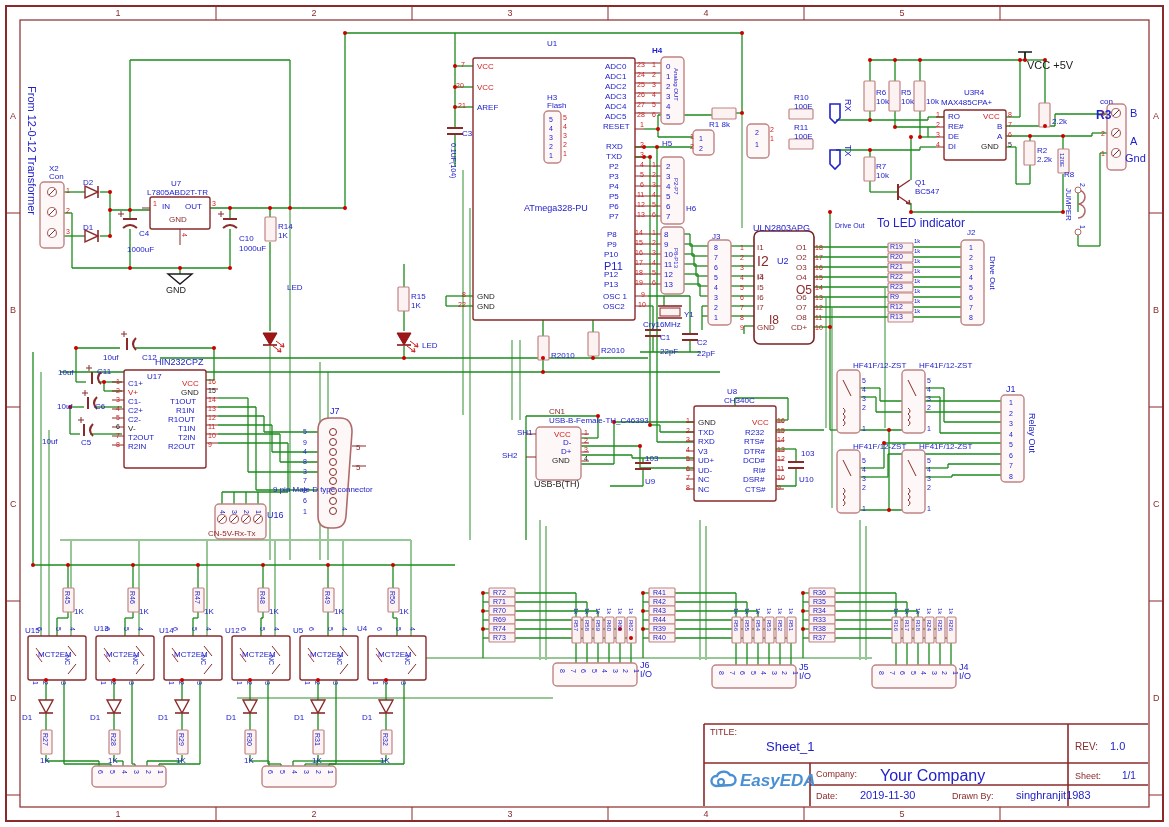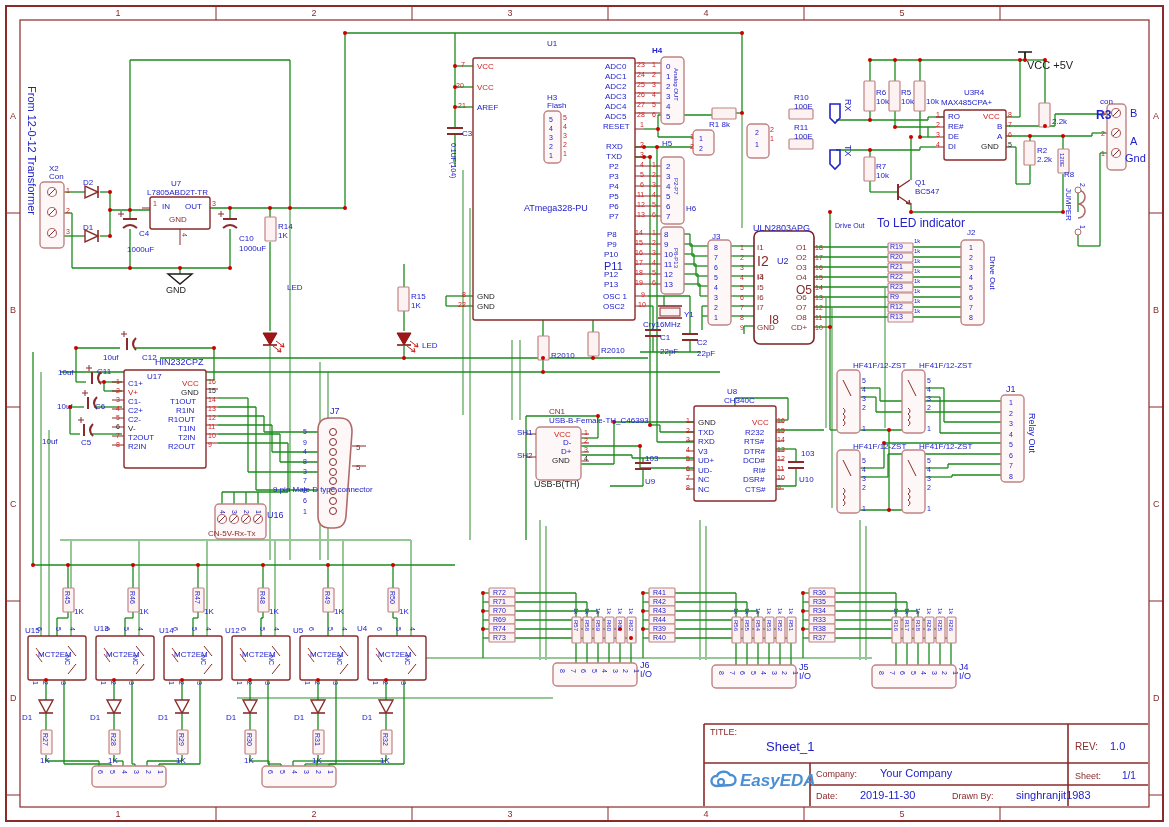--- a/index.html
+++ b/index.html
@@ -1245,21 +1245,21 @@
       <span class="lbl" style="left: 273px; top: 486px; font-size: 8px; color: rgb(33, 33, 204);">9 pin Male D type connector</span>
       <span class="lbl" style="left: 267px; top: 511px; font-size: 9px; color: rgb(33, 33, 204);">U16</span>
       <span class="lbl" style="left: 208px; top: 530px; font-size: 8px; color: rgb(139, 42, 42);">CN-5V-Rx-Tx</span>
       <span class="lbl rot90" style="left: 226px; top: 510px; font-size: 7px; color: rgb(33, 33, 204);">4</span>
       <span class="lbl rot90" style="left: 238px; top: 510px; font-size: 7px; color: rgb(33, 33, 204);">3</span>
       <span class="lbl rot90" style="left: 250px; top: 510px; font-size: 7px; color: rgb(33, 33, 204);">2</span>
       <span class="lbl rot90" style="left: 262px; top: 510px; font-size: 7px; color: rgb(33, 33, 204);">1</span>
       <span class="lbl" style="left: 549px; top: 408px; font-size: 8px; color: rgb(139, 42, 42);">CN1</span>
       <span class="lbl" style="left: 549px; top: 417px; font-size: 8px; color: rgb(33, 33, 204);">USB-B-Female-TH_C46393</span>
       <span class="lbl" style="left: 517px; top: 429px; font-size: 8px; color: rgb(33, 33, 204);">SH1</span>
-      <span class="lbl" style="left: 517px; top: 452px; font-size: 8px; color: rgb(33, 33, 204);">SH2</span>
+      <span class="lbl" style="left: 502px; top: 452px; font-size: 8px; color: rgb(33, 33, 204);">SH2</span>
       <span class="lbl" style="left: 554px; top: 431px; font-size: 8px; color: rgb(207, 29, 29);">VCC</span>
       <span class="lbl" style="left: 584px; top: 429px; font-size: 7px; color: rgb(207, 29, 29);">1</span>
       <span class="lbl" style="left: 563px; top: 439px; font-size: 8px; color: rgb(33, 33, 204);">D-</span>
       <span class="lbl" style="left: 584px; top: 437px; font-size: 7px; color: rgb(207, 29, 29);">2</span>
       <span class="lbl" style="left: 561px; top: 448px; font-size: 8px; color: rgb(33, 33, 204);">D+</span>
       <span class="lbl" style="left: 584px; top: 446px; font-size: 7px; color: rgb(207, 29, 29);">3</span>
       <span class="lbl" style="left: 552px; top: 457px; font-size: 8px; color: rgb(28, 28, 28);">GND</span>
       <span class="lbl" style="left: 584px; top: 455px; font-size: 7px; color: rgb(28, 28, 28);">4</span>
       <span class="lbl" style="left: 534px; top: 480px; font-size: 9px; color: rgb(28, 28, 28);">USB-B(TH)</span>
       <span class="lbl" style="left: 645px; top: 455px; font-size: 8px; color: rgb(33, 33, 204);">103</span>
@@ -1535,21 +1535,21 @@
       <span class="frame-let" style="left: 10px; top: 698px;">D</span>
       <span class="frame-let" style="left: 1153px; top: 698px;">D</span>
     </div>
 
   <div class="tb">
     <div class="tb-cell tb-label" style="left:710px;top:728px">TITLE:</div>
     <div class="tb-cell tb-val" style="left:766px;top:740px;font-size:13px">Sheet_1</div>
     <div class="tb-cell tb-label" style="left:1075px;top:742px;font-size:10px">REV:</div>
     <div class="tb-cell tb-val" style="left:1110px;top:741px;font-size:11px">1.0</div>
     <div class="tb-cell tb-label" style="left:816px;top:770px">Company:</div>
-    <div class="tb-cell tb-val" style="left:880px;top:768px;font-size:11px">Your Company</div>
+    <div class="tb-cell tb-val" style="left:880px;top:768px;font-size:16px">Your Company</div>
     <div class="tb-cell tb-label" style="left:1075px;top:772px">Sheet:</div>
     <div class="tb-cell tb-val" style="left:1122px;top:771px;font-size:10px">1/1</div>
     <div class="tb-cell tb-label" style="left:816px;top:792px">Date:</div>
     <div class="tb-cell tb-val" style="left:860px;top:790px;font-size:11px">2019-11-30</div>
     <div class="tb-cell tb-label" style="left:952px;top:792px">Drawn By:</div>
     <div class="tb-cell tb-val" style="left:1016px;top:790px;font-size:11px">singhranjit1983</div>
     <div class="tb-cell" style="left:708px;top:768px">
       <svg width="32" height="26">
         <path d="M8 18 a5 5 0 0 1 1-10 a7 6 0 0 1 13-1 a5 5 0 0 1 1 10 z" fill="none" stroke="#4a8fd3" stroke-width="2.4"></path>
         <circle cx="13" cy="14" r="3" fill="none" stroke="#4a8fd3" stroke-width="2"></circle>

